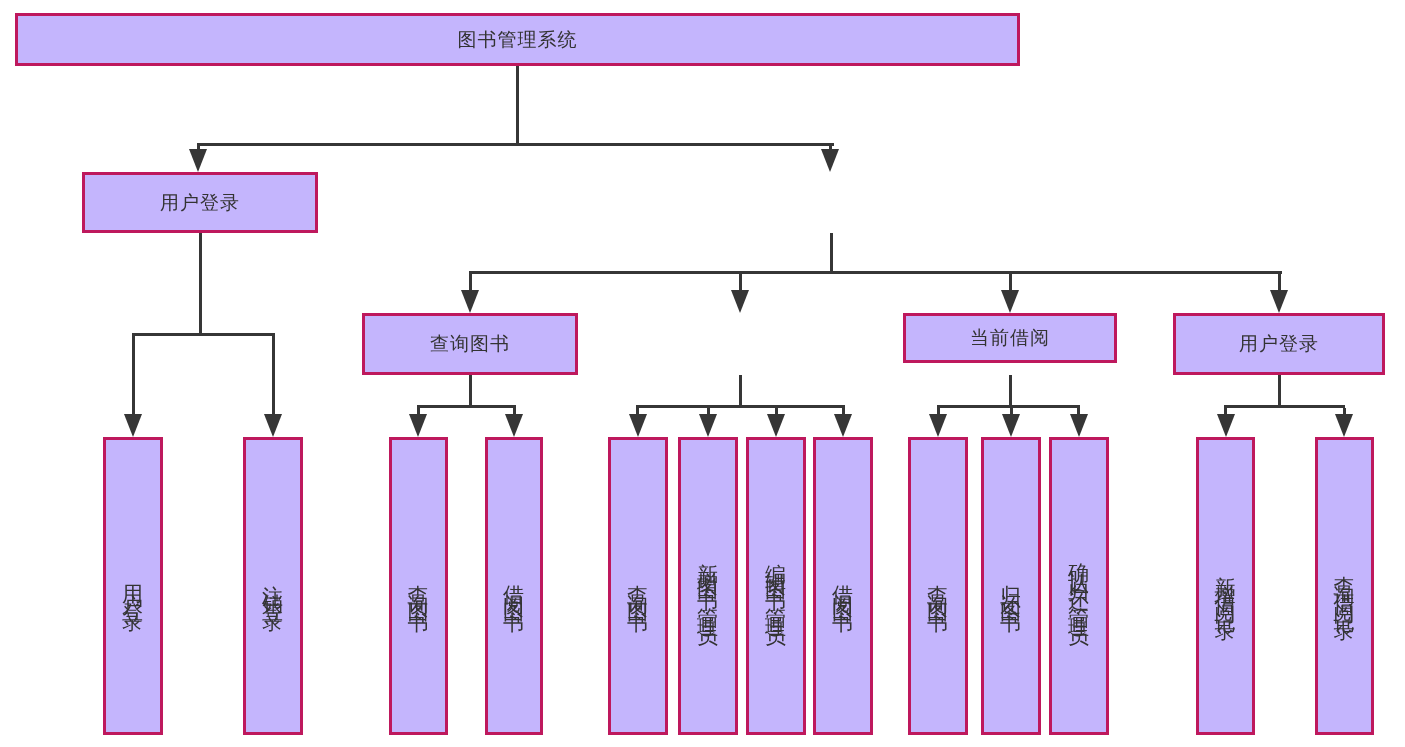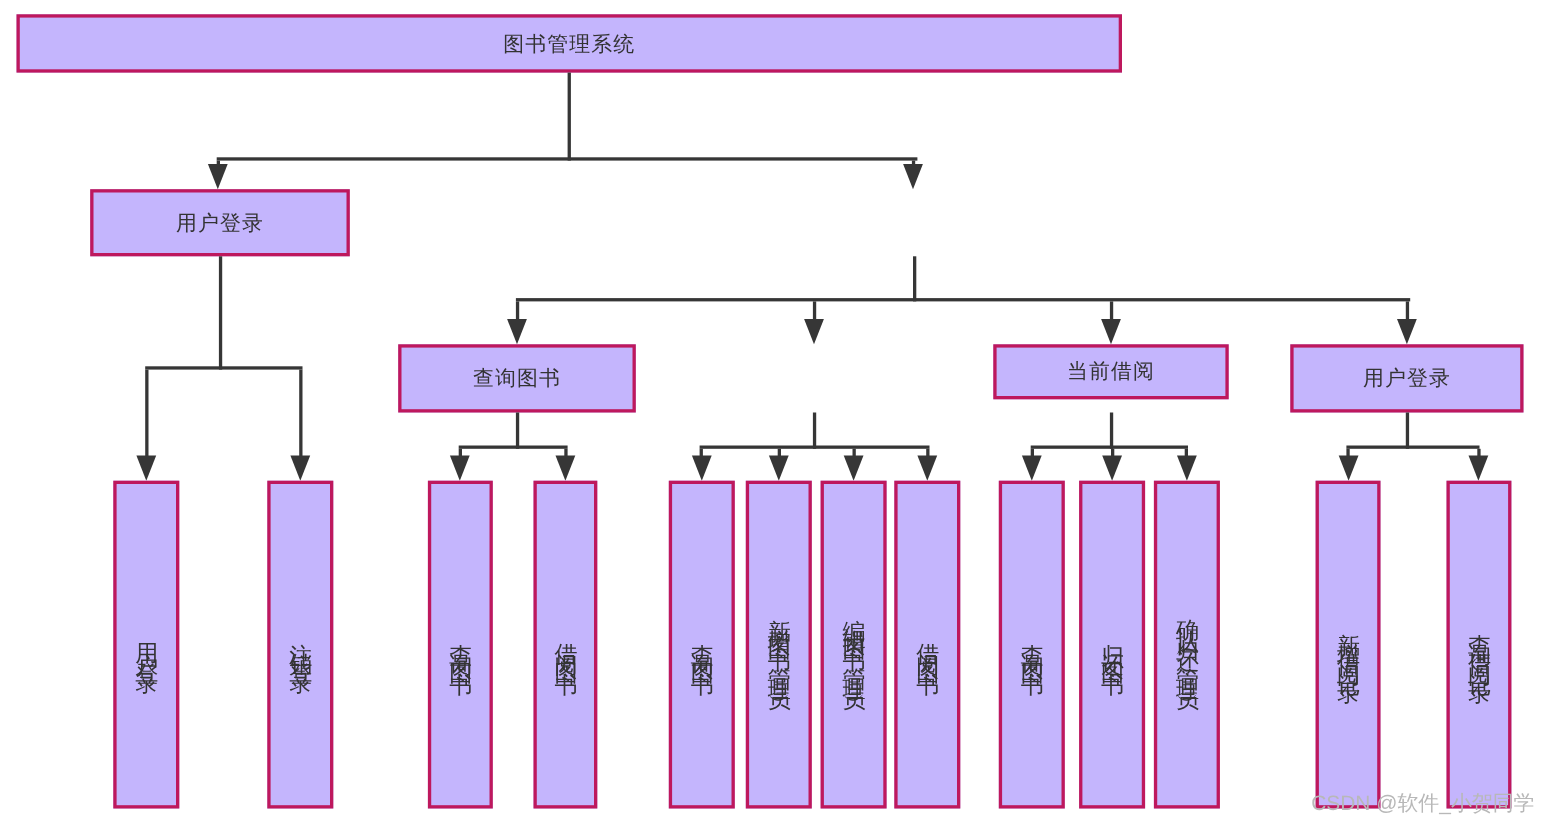--- a/index.html
+++ b/index.html
@@ -180,15 +180,14 @@
     <span class="vtext">确认归还（管理员）</span>
   </div>
 
   <div class="box leaf" style="left:1196px; width:59px;">
     <span class="vtext">新增借阅记录</span>
   </div>
   <div class="box leaf" style="left:1315px; width:59px;">
     <span class="vtext">查询借阅记录</span>
   </div>
 
-  <div class="watermark">CSDN @软件_小贺同学</div>
 
 </div>
 
 </body></html>

